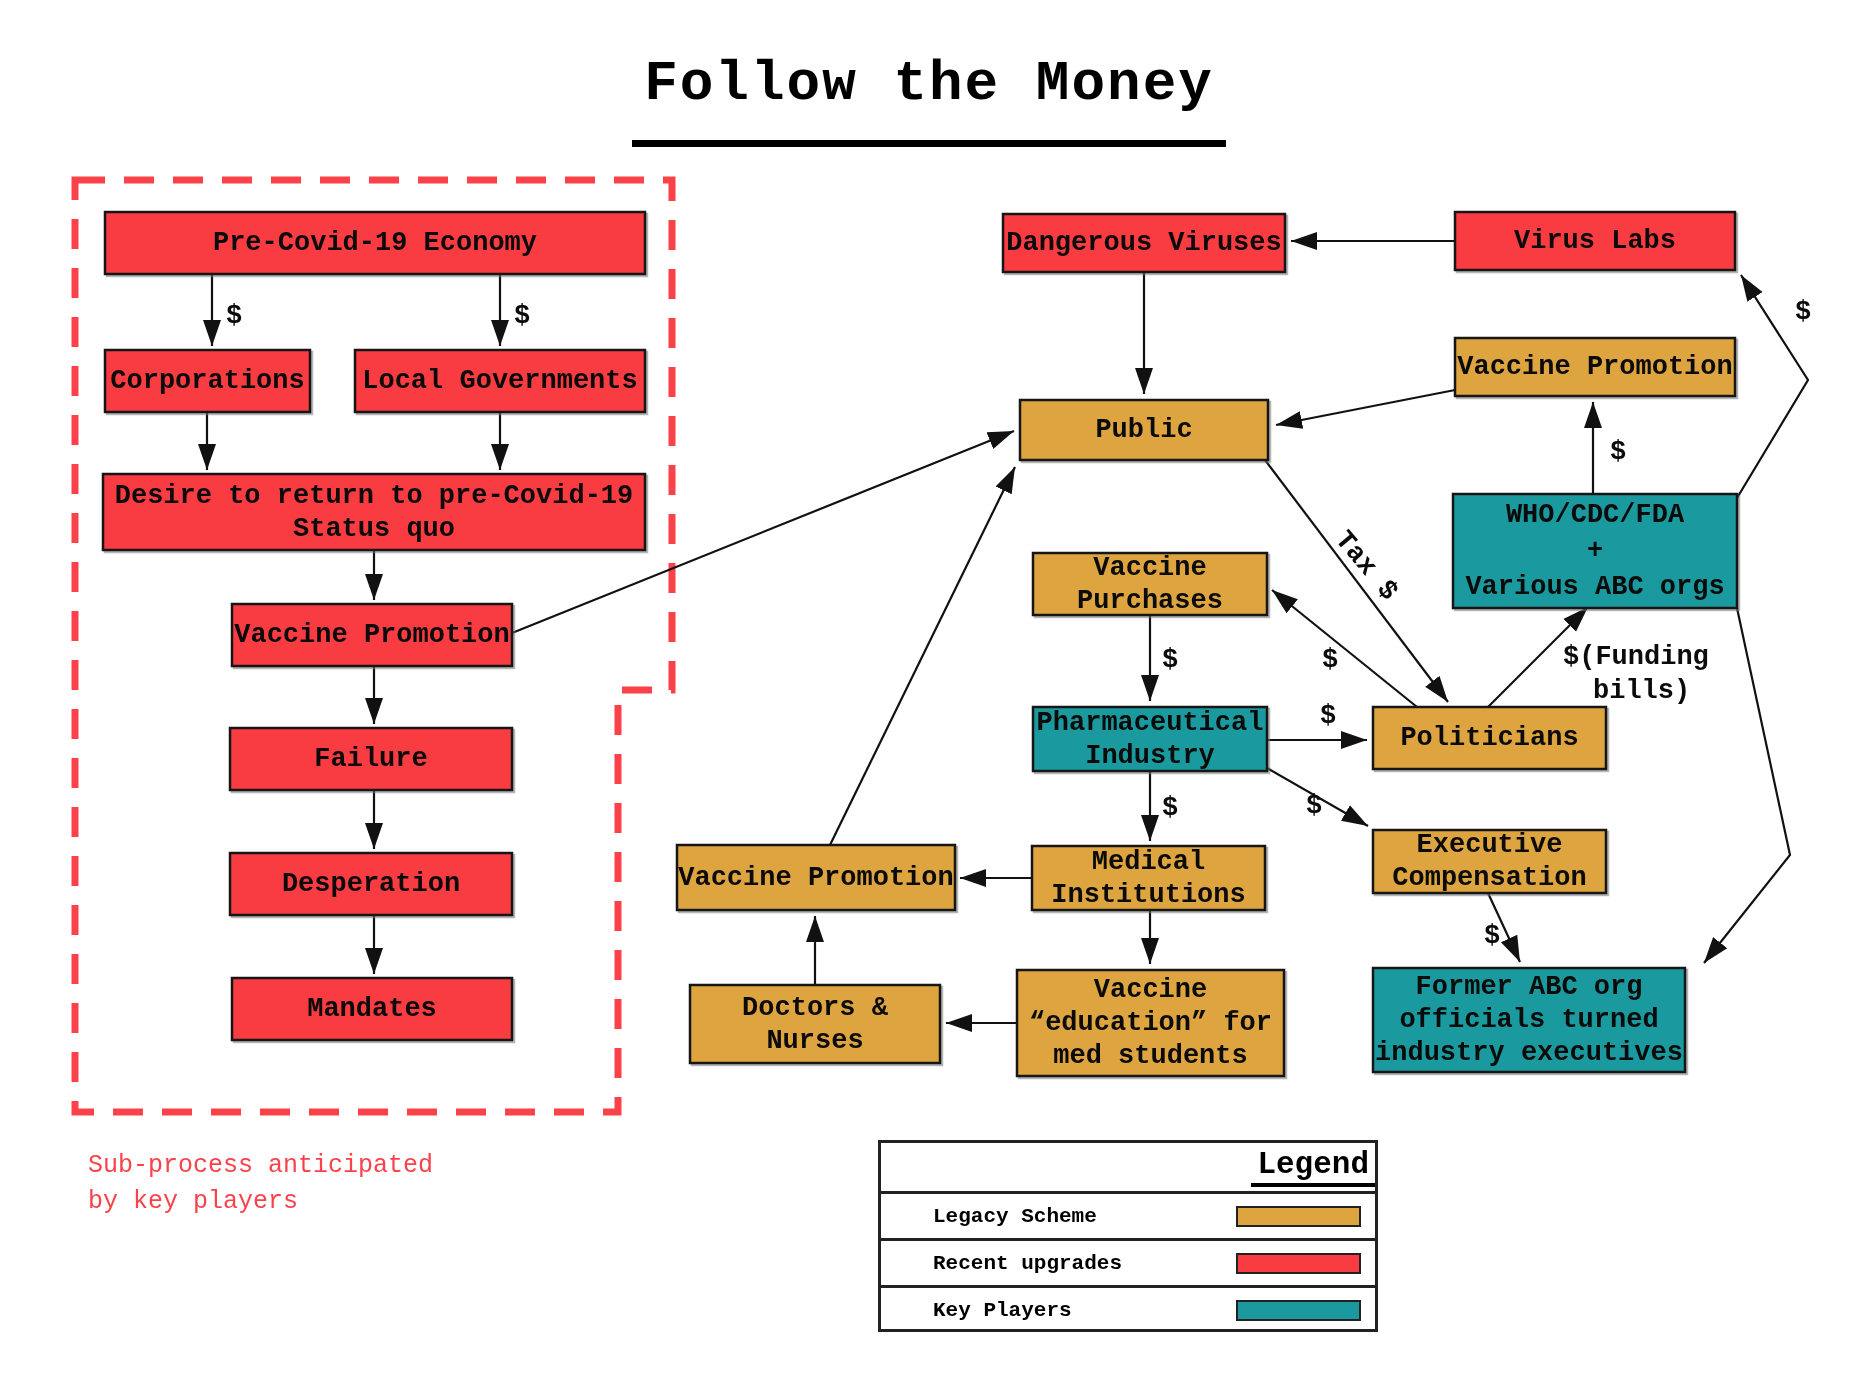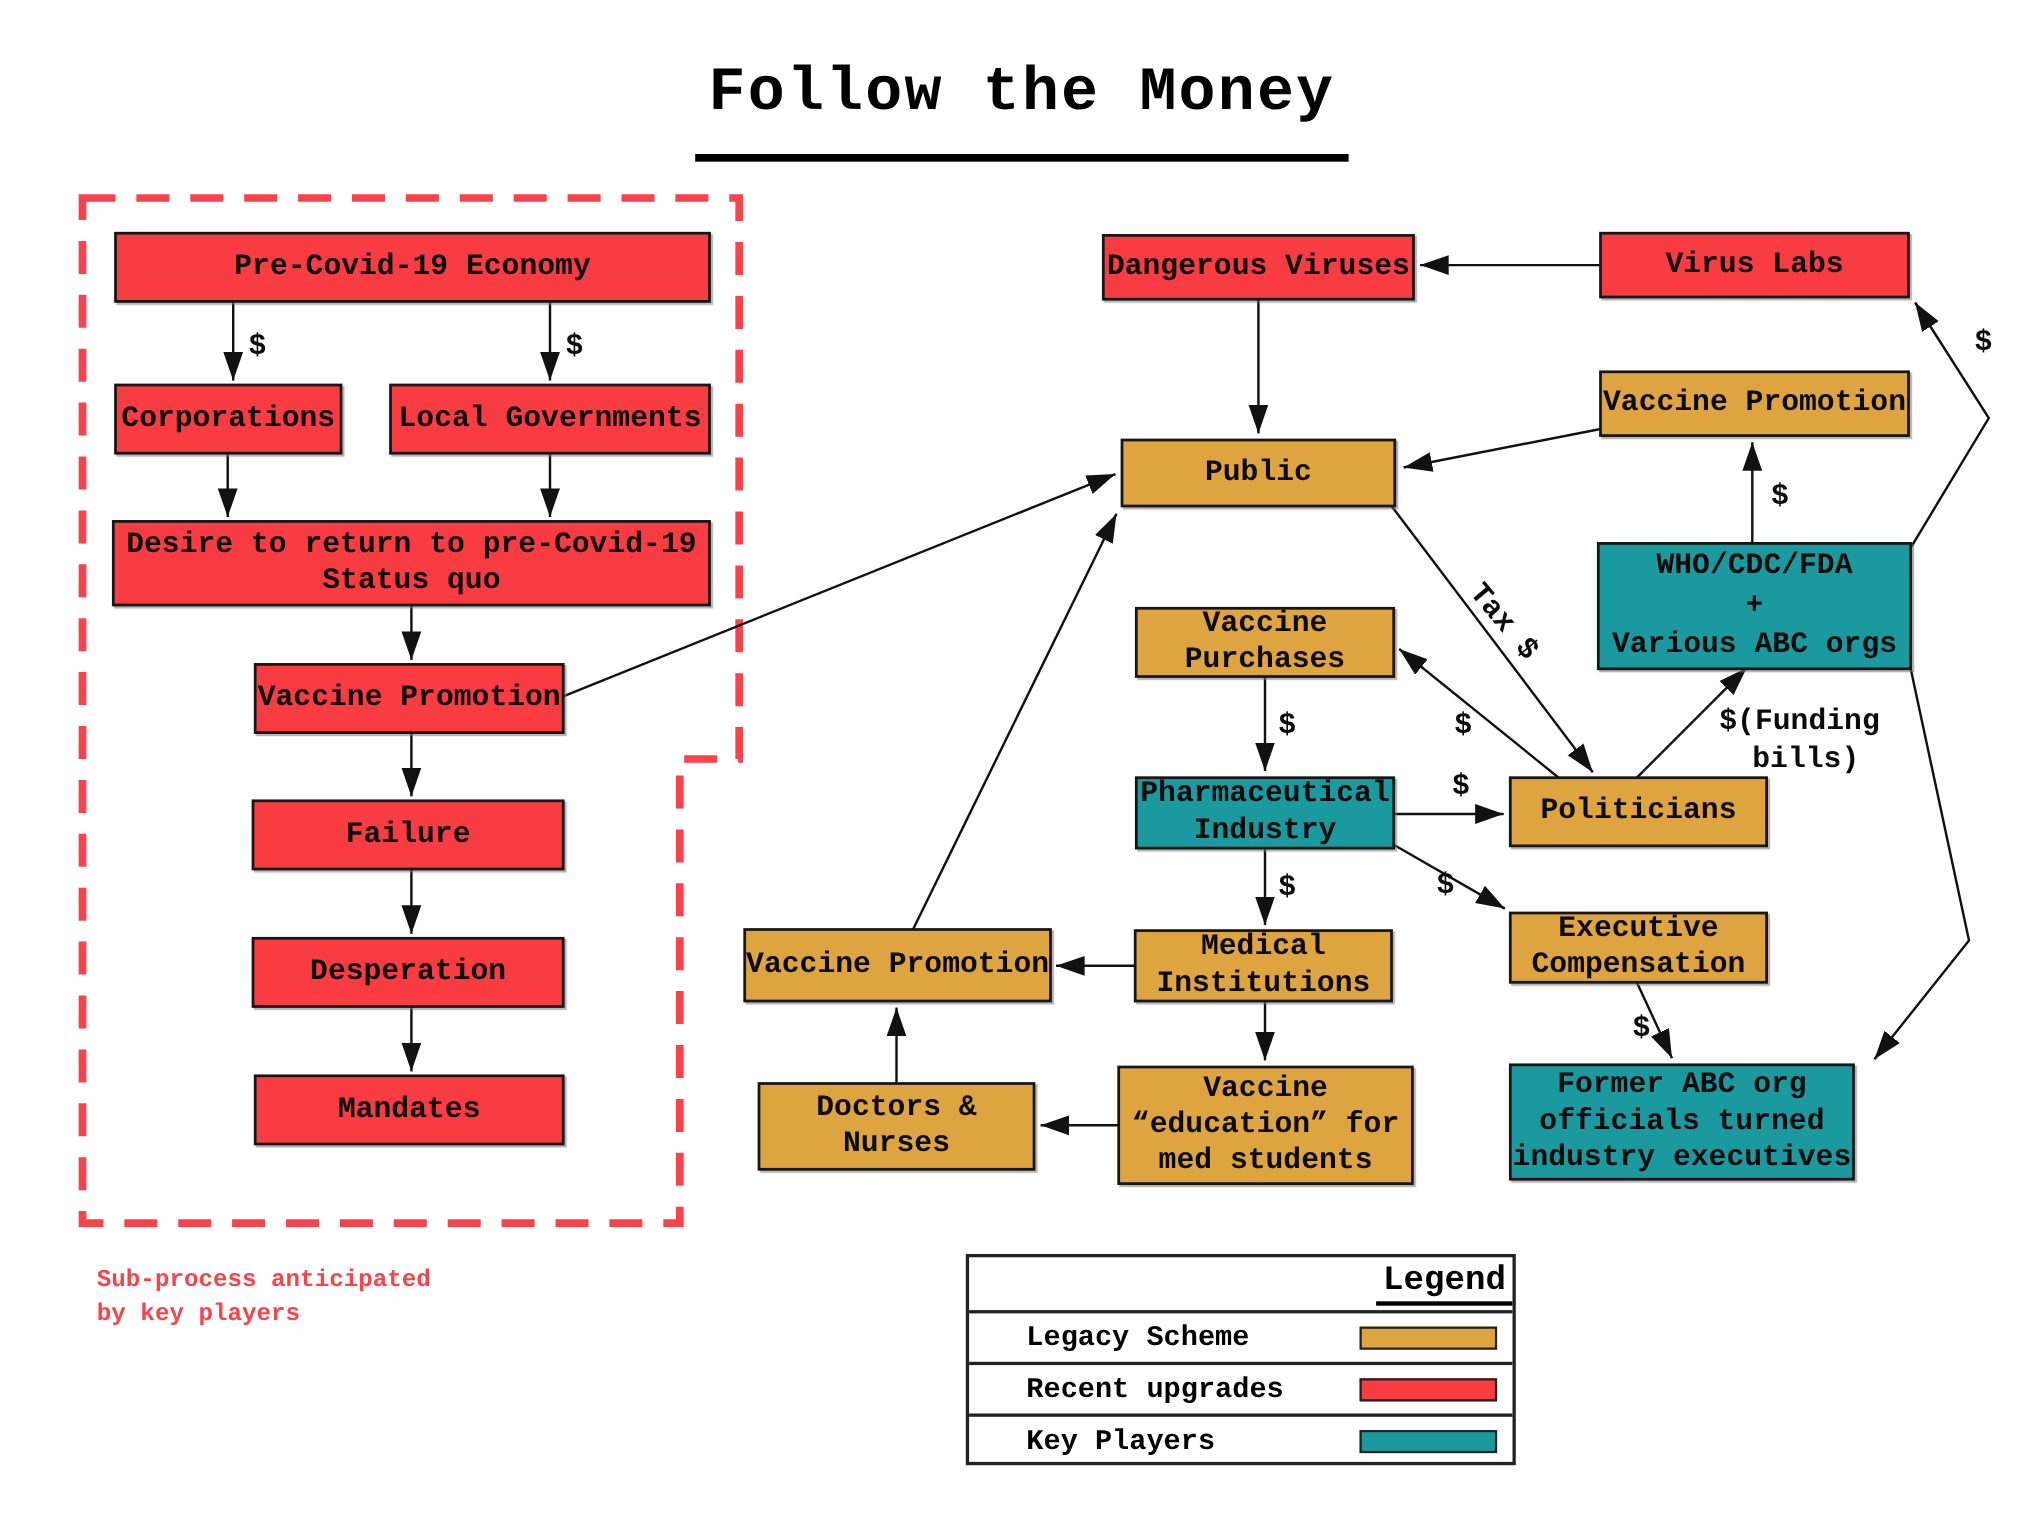--- a/index.html
+++ b/index.html
@@ -14,34 +14,34 @@
   #page-title span{
     display:inline-block;font-size:56px;font-weight:bold;color:#000;
     letter-spacing:2px;border-bottom:7px solid #000;padding:0 12px 24px 12px;
   }
   #diagram{position:absolute;left:0;top:0;width:1858px;height:1055px;}
   svg text{font-family:"Liberation Mono","DejaVu Sans Mono",monospace;font-weight:bold;fill:#0b0b0b;}
   .node-rect{stroke:#161616;stroke-width:2.5;filter:drop-shadow(2px 2px 0px rgba(120,120,120,0.55));}
   .edge-line{fill:none;stroke:#111;stroke-width:2.2;}
   #footnote{
     position:absolute;left:88px;top:1148px;color:#f9424a;
-    font-size:22px;font-weight:bold;line-height:1.42;
+    font-size:25px;font-weight:normal;line-height:1.42;
   }
   #legend{
     position:absolute;left:878px;top:1140px;width:500px;height:192px;
     border:3px solid #222;box-sizing:border-box;background:#fff;
   }
   .legend-header{
     height:48px;display:flex;align-items:center;justify-content:flex-end;
     font-size:31px;font-weight:bold;color:#000;
   }
   .legend-header span{border-bottom:4px solid #000;padding:0 6px 1px 6px;}
   .legend-row{
     height:47px;border-top:3px solid #222;display:flex;align-items:center;
-    font-size:26px;font-weight:bold;color:#000;box-sizing:border-box;
+    font-size:21px;font-weight:bold;color:#000;box-sizing:border-box;
   }
   .legend-label{flex:1;padding-left:52px;white-space:nowrap;}
   .legend-swatch{
     width:125px;height:21px;margin-right:14px;border:2.5px solid #222;box-sizing:border-box;
   }
 </style>
 </head>
 <body>
 
 <h1 id="page-title"><span>Follow the Money</span></h1>

